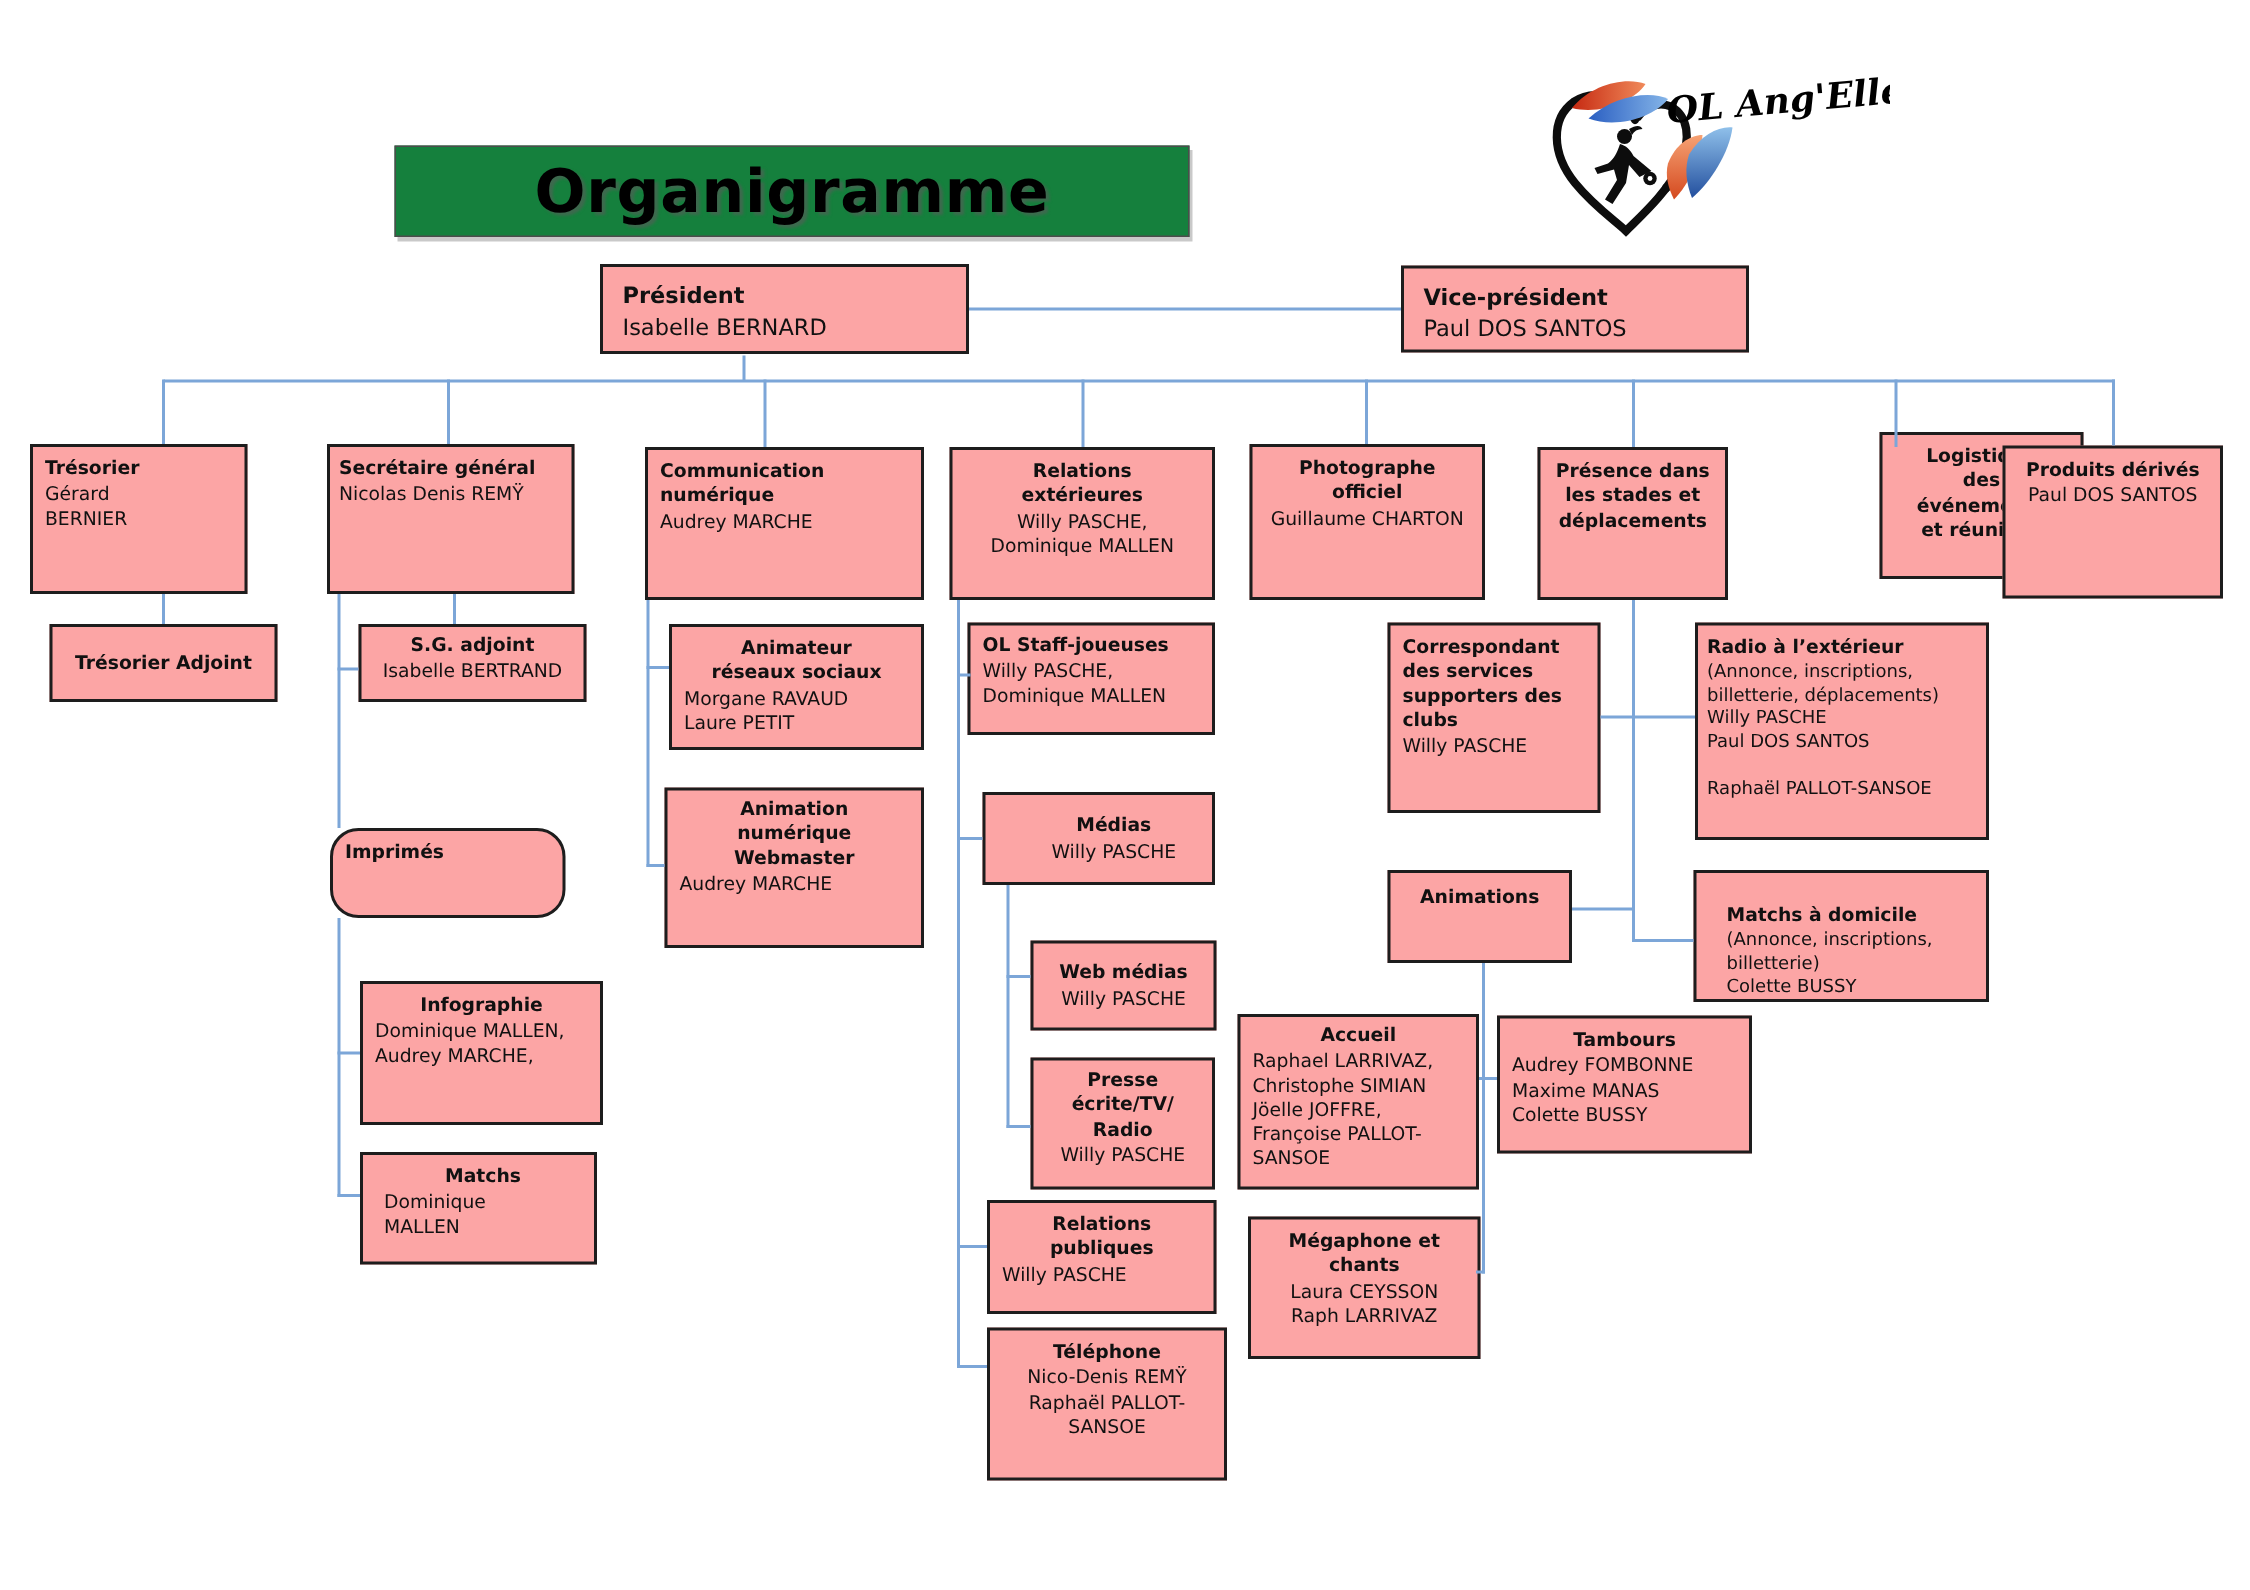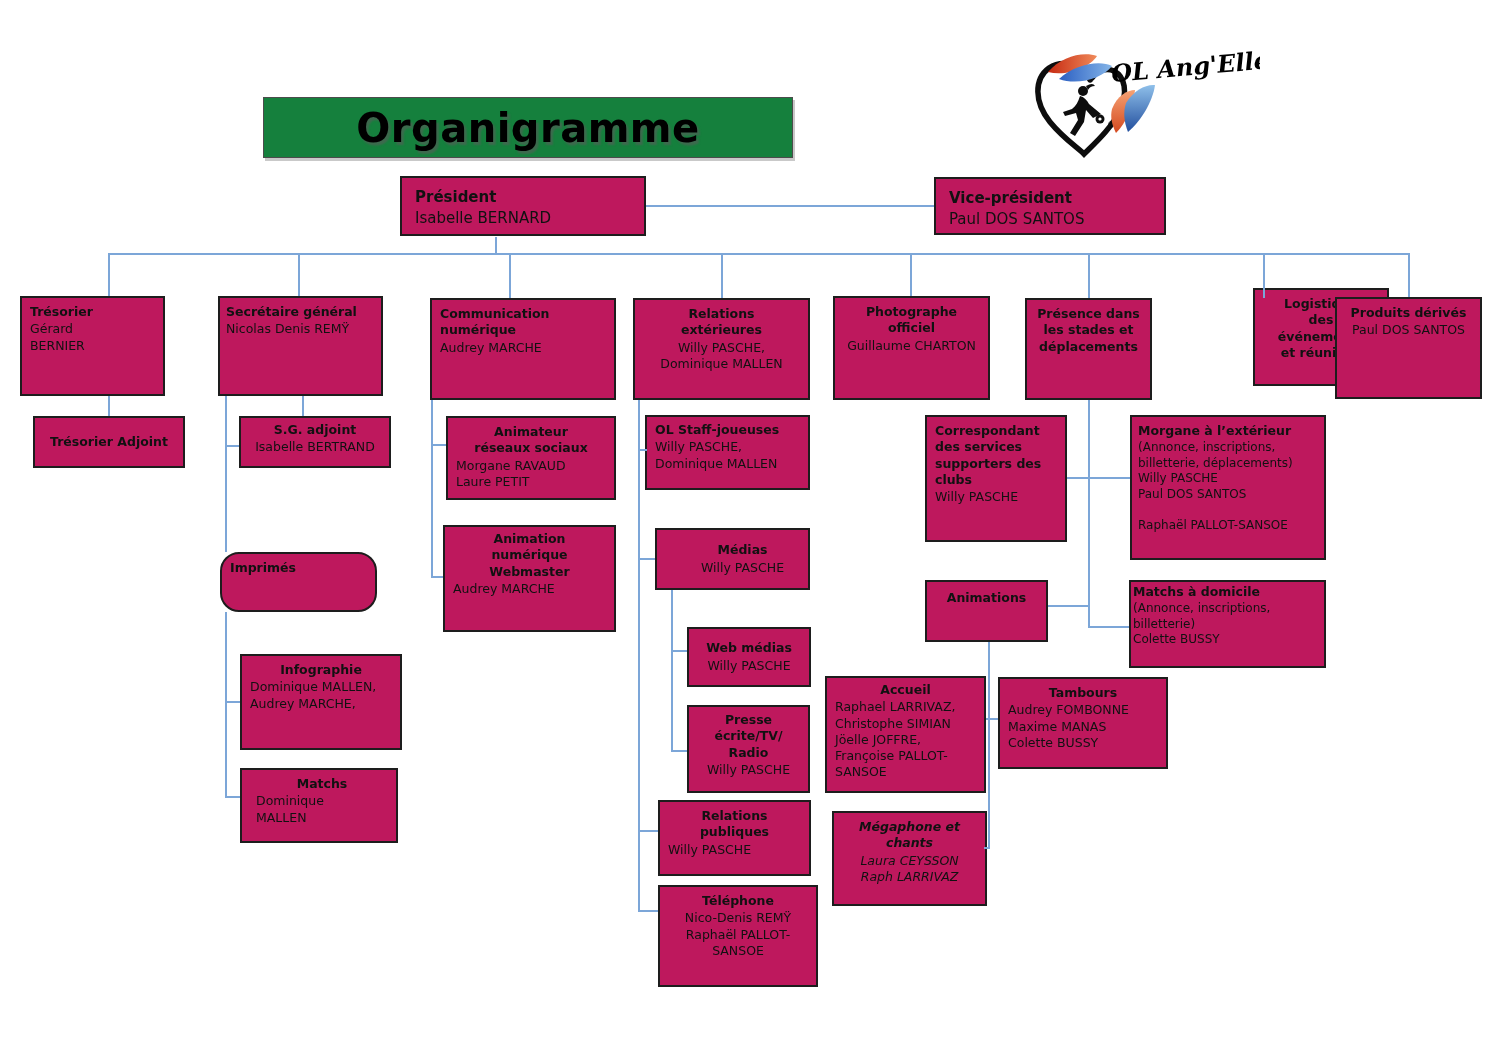--- a/index.html
+++ b/index.html
@@ -1,18 +1,18 @@
 <!DOCTYPE html>
 <html><head>
 <meta charset="utf-8">
 <style>
   html,body{margin:0;padding:0;background:#fff;}
   #canvas{position:relative;width:1500px;height:1060px;background:#fff;overflow:hidden;
           font-family:"DejaVu Sans","Liberation Sans",sans-serif;color:#111;}
-  .box{position:absolute;box-sizing:border-box;background:#be185d;border:2px solid #1d1d1d;
+  .box{position:absolute;box-sizing:border-box;background:#fca5a5;border:2px solid #1d1d1d;
        padding:6px 8px;font-size:12.5px;line-height:1.3;}
   .t{font-weight:bold;white-space:pre-line;}
   .m{white-space:pre-line;margin-top:1px;}
   .al{text-align:left;}
   .ac{text-align:center;}
   .tcml .t{text-align:center;}
   .tcml .m{text-align:left;}
   .vc{display:flex;flex-direction:column;justify-content:center;padding-left:28px;}
   .big{font-size:15px;padding:9px 13px;border-width:2.5px;line-height:1.35;}
   .sm .m{font-size:12px;}
@@ -187,52 +187,52 @@
   </div>
 
   <div class="box al" style="left:925px;top:415px;width:142px;height:127px;">
     <div class="t">Correspondant
 des services
 supporters des
 clubs</div>
     <div class="m">Willy PASCHE</div>
   </div>
   <div class="box al sm" style="left:1130px;top:415px;width:196px;height:145px;padding:6px;">
-    <div class="t">Morgane à l’extérieur</div>
+    <div class="t">Radio à l’extérieur</div>
     <div class="m">(Annonce, inscriptions,
 billetterie, déplacements)
 Willy PASCHE
 Paul DOS SANTOS
 
 Raphaël PALLOT-SANSOE</div>
   </div>
   <div class="box ac" style="left:925px;top:580px;width:123px;height:62px;padding:8px 4px;">
     <div class="t">Animations</div>
   </div>
-  <div class="box al sm" style="left:1129px;top:580px;width:197px;height:88px;padding:2px;">
+  <div class="box al sm" style="left:1129px;top:580px;width:197px;height:88px;padding:20px;">
     <div class="t">Matchs à domicile</div>
     <div class="m">(Annonce, inscriptions,
 billetterie)
 Colette BUSSY</div>
   </div>
   <div class="box tcml" style="left:825px;top:676px;width:161px;height:117px;padding:4px 8px;">
     <div class="t">Accueil</div>
     <div class="m">Raphael LARRIVAZ,
 Christophe SIMIAN
 Jöelle JOFFRE,
 Françoise PALLOT-
 SANSOE</div>
   </div>
   <div class="box tcml" style="left:998px;top:677px;width:170px;height:92px;">
     <div class="t">Tambours</div>
     <div class="m">Audrey FOMBONNE
 Maxime MANAS
 Colette BUSSY</div>
   </div>
-  <div class="box ac" style="left:832px;top:811px;width:155px;height:95px;font-style:italic;">
+  <div class="box ac" style="left:832px;top:811px;width:155px;height:95px;">
     <div class="t">Mégaphone et
 chants</div>
     <div class="m">Laura CEYSSON
 Raph LARRIVAZ</div>
   </div>
 
   <div class="v" style="left:495px;top:237px;height:17px;"></div>
   <div class="h" style="left:109px;top:253px;width:1301px;"></div>
   <div class="h" style="left:646px;top:205px;width:288px;"></div>
   <div class="v" style="left:108px;top:253px;height:43px;"></div>

